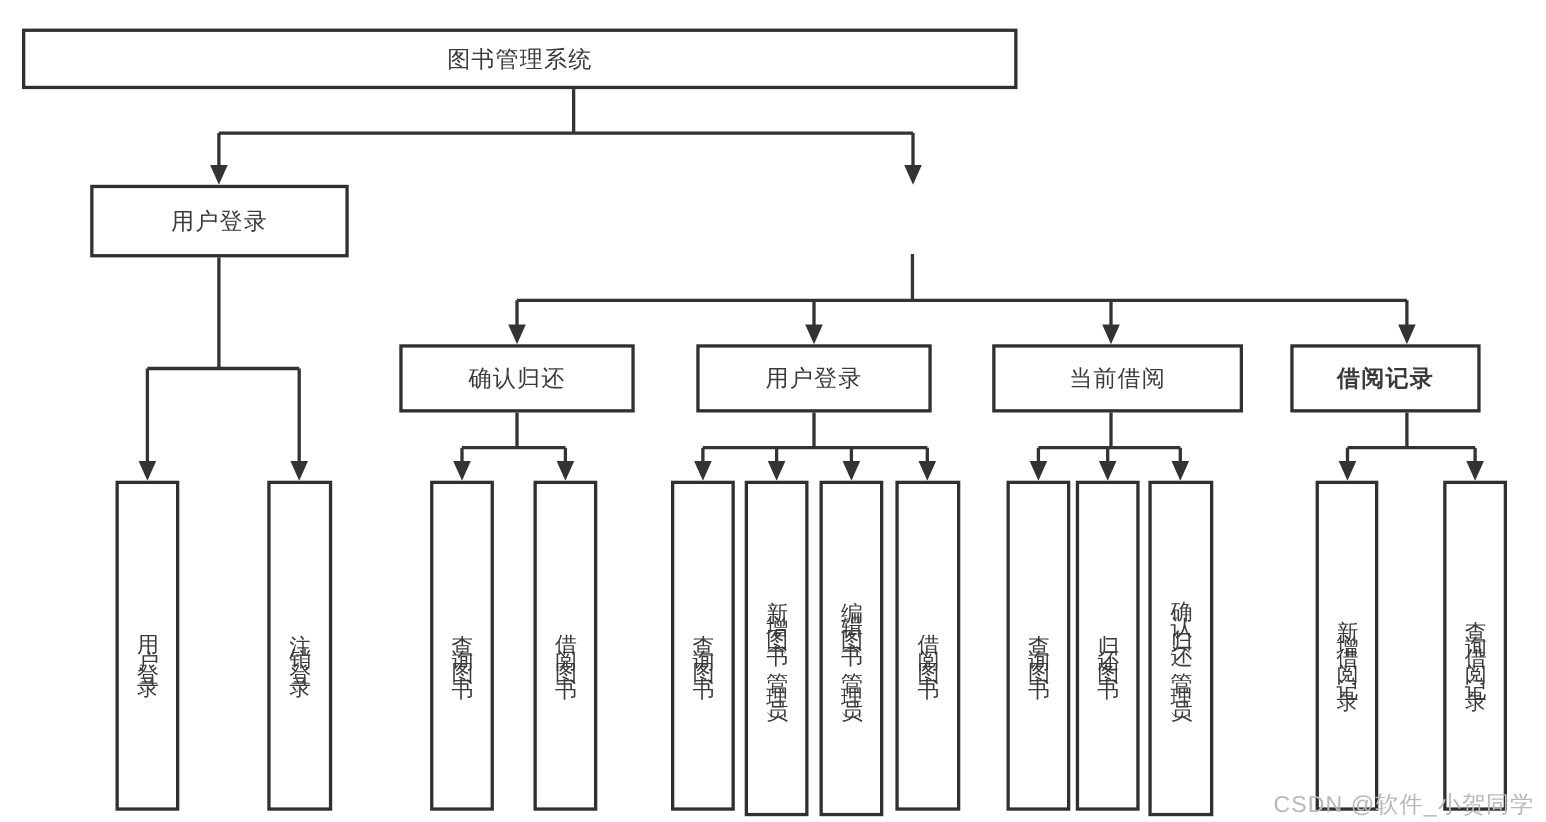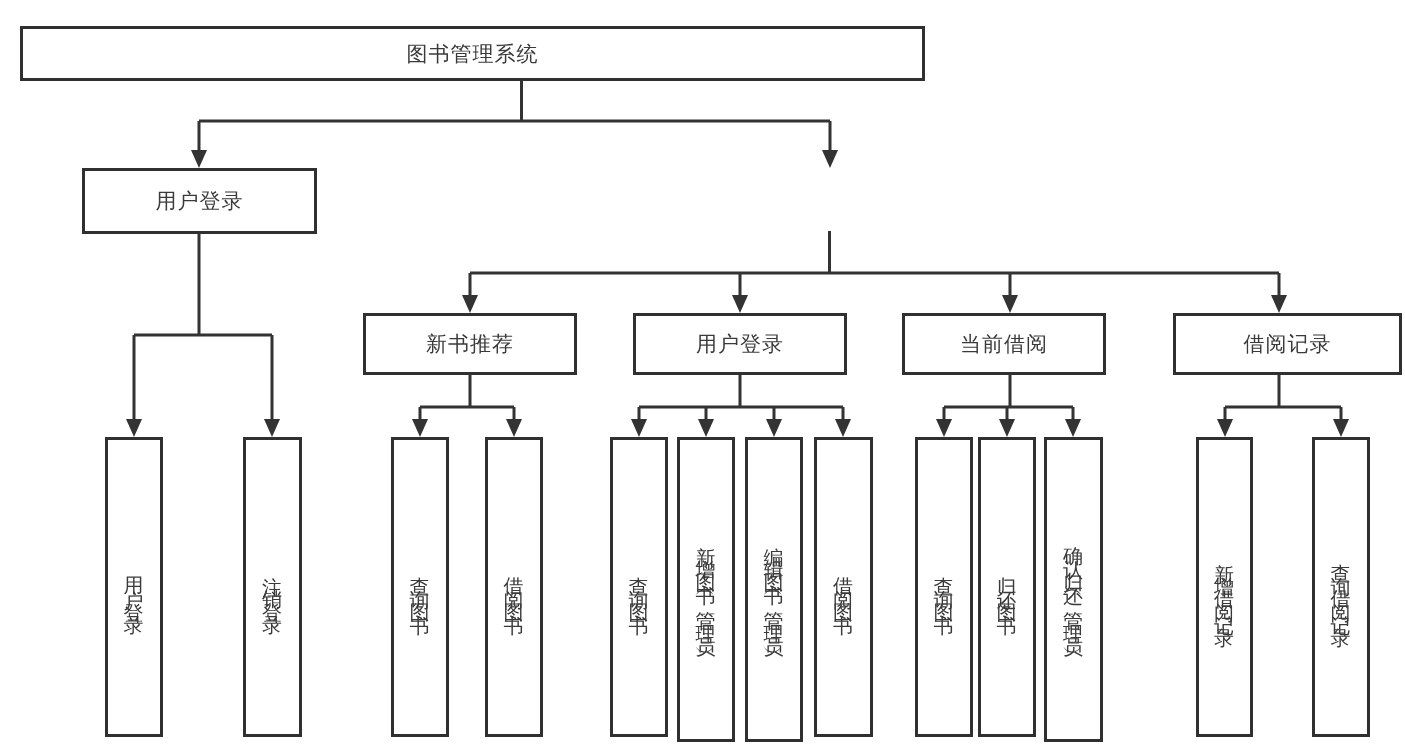--- a/index.html
+++ b/index.html
@@ -114,29 +114,29 @@
 
   <div class="hbox" style="left:20px; top:13px; width:905px; height:55px;margin-top:13px;">
     <span>图书管理系统</span>
   </div>
 
   <div class="hbox" style="left:82px; top:168px; width:235px; height:66px;">
     <span>用户登录</span>
   </div>
 
   <div class="hbox" style="left:363px; top:313px; width:214px; height:62px;">
-    <span>新书推荐</span>
+    <span>确认归还</span>
   </div>
   <div class="hbox" style="left:633px; top:313px; width:214px; height:62px;">
     <span>用户登录</span>
   </div>
-  <div class="hbox" style="left:902px; top:313px; width:204px; height:62px;">
+  <div class="hbox" style="left:902px; top:313px; width:228px; height:62px;">
     <span>当前借阅</span>
   </div>
-  <div class="hbox" style="left:1173px; top:313px; width:229px; height:62px;">
+  <div class="hbox" style="left:1173px; top:313px; width:173px; height:62px;font-weight:bold;">
     <span>借阅记录</span>
   </div>
 
   <div class="vbox" style="left:105px; top:437px; width:58px; height:300px;">
     <span class="vtext">用户登录</span>
   </div>
   <div class="vbox" style="left:243px; top:437px; width:59px; height:300px;">
     <span class="vtext">注销登录</span>
   </div>
 
@@ -170,14 +170,15 @@
     <span class="vtext">确认归还（管理员）</span>
   </div>
 
   <div class="vbox" style="left:1196px; top:437px; width:57px; height:300px;">
     <span class="vtext">新增借阅记录</span>
   </div>
   <div class="vbox" style="left:1312px; top:437px; width:58px; height:300px;">
     <span class="vtext">查询借阅记录</span>
   </div>
 
+  <div class="watermark">CSDN @软件_小贺同学</div>
 
 </div>
 
 </body></html>

